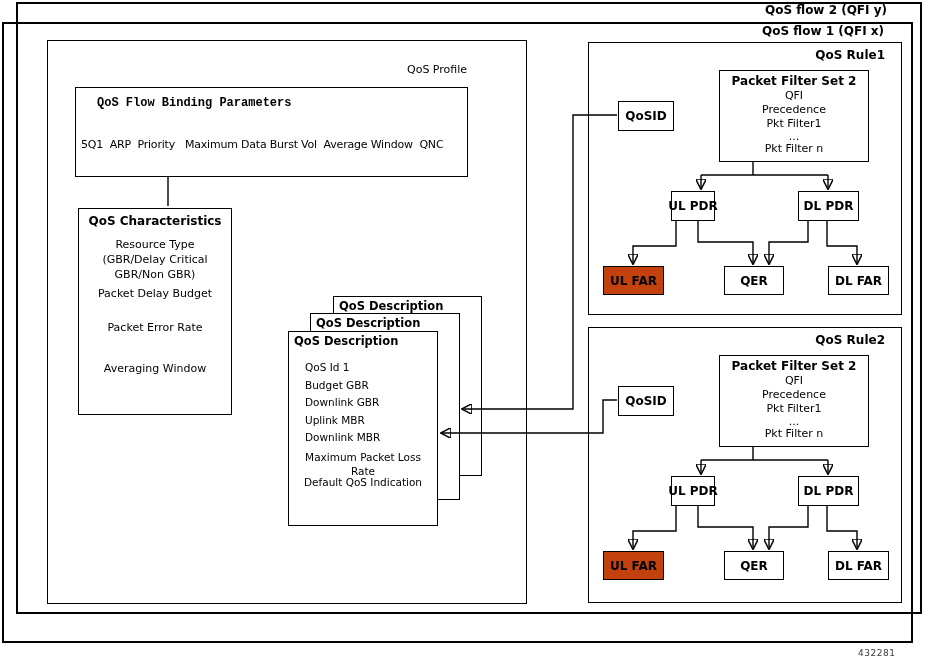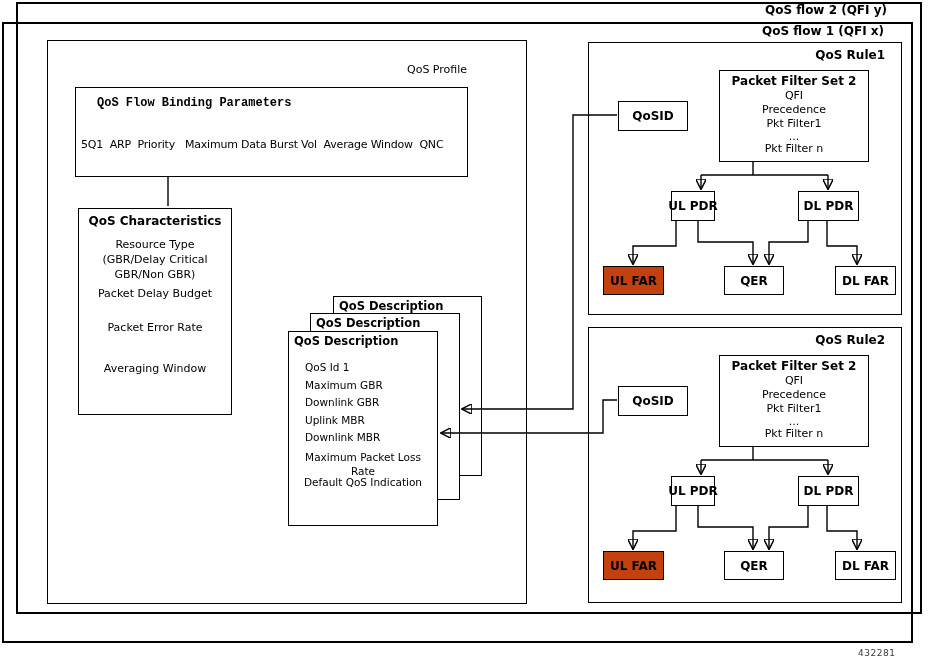--- a/index.html
+++ b/index.html
@@ -38,26 +38,26 @@
   .desc-loss { position:absolute; left:0; top:118px; width:100%; text-align:center; font-size:10.5px; line-height:14px; padding:0 11px; }
   .desc-default { position:absolute; left:0; top:144px; width:100%; text-align:center; font-size:10.5px; white-space:nowrap; }
 
   
   .rule { position:absolute; border:1.5px solid #000; background:#fff; }
   .rule-title { position:absolute; right:16px; top:5px; font-weight:bold; font-size:12px; white-space:nowrap; }
   .pf-box { position:absolute; left:90px; top:27px; width:150px; height:92px; border:1.5px solid #000; background:#fff; text-align:center;margin-left:40px; }
   .pf-title { font-weight:bold; font-size:12px; line-height:16px; padding-top:2px; }
   .pf-line { font-size:11px; line-height:14px; }
   .pf-line.dots { line-height:11px; }
-  .qosid { position:absolute; left:29px; top:58px; width:70px; height:30px; border:1.5px solid #000; background:#fff; }
+  .qosid { position:absolute; left:29px; top:58px; width:56px; height:30px; border:1.5px solid #000; background:#fff; }
   .ulpdr { position:absolute; left:82px;  top:148px; width:44px; height:30px; border:1.5px solid #000; background:#fff; }
   .dlpdr { position:absolute; left:209px; top:148px; width:61px; height:30px; border:1.5px solid #000; background:#fff; }
   .ulfar { position:absolute; left:14px;  top:223px; width:61px; height:29px; border:1.5px solid #000; background:#c2410c; }
   .qer   { position:absolute; left:135px; top:223px; width:60px; height:29px; border:1.5px solid #000; background:#fff; }
-  .dlfar { position:absolute; left:246px; top:223px; width:61px; height:29px; border:1.5px solid #000; background:#fff; }
+  .dlfar { position:absolute; left:239px; top:223px; width:61px; height:29px; border:1.5px solid #000; background:#fff; }
 
   .fig-num { position:absolute; left:858px; top:648px; font-size:9px; color:#3a3a3a; letter-spacing:0.5px; }
 
   svg.overlay { position:absolute; left:0; top:0; z-index:5; pointer-events:none; }
   svg.overlay path { stroke:#000; stroke-width:1.4; fill:none; }
 </style>
 </head>
 <body>
 
 <div class="canvas">
@@ -86,21 +86,21 @@
   <div class="box" style="left:333px; top:296px; width:149px; height:180px;">
     <div class="desc-title">QoS Description</div>
   </div>
   <div class="box" style="left:310px; top:313px; width:150px; height:187px;">
     <div class="desc-title">QoS Description</div>
   </div>
   <div class="box" style="left:288px; top:331px; width:150px; height:195px;">
     <div class="desc-title">QoS Description</div>
     <div class="desc-list">
       <div>QoS Id 1</div>
-      <div>Maximum GBR</div>
+      <div>Budget GBR</div>
       <div>Downlink GBR</div>
       <div>Uplink MBR</div>
       <div>Downlink MBR</div>
     </div>
     <div class="desc-loss">Maximum Packet Loss Rate</div>
     <div class="desc-default">Default QoS Indication</div>
   </div>
 
   <div class="rule" style="left:588px; top:42px; width:314px; height:273px;">
     <div class="rule-title">QoS Rule1</div>

